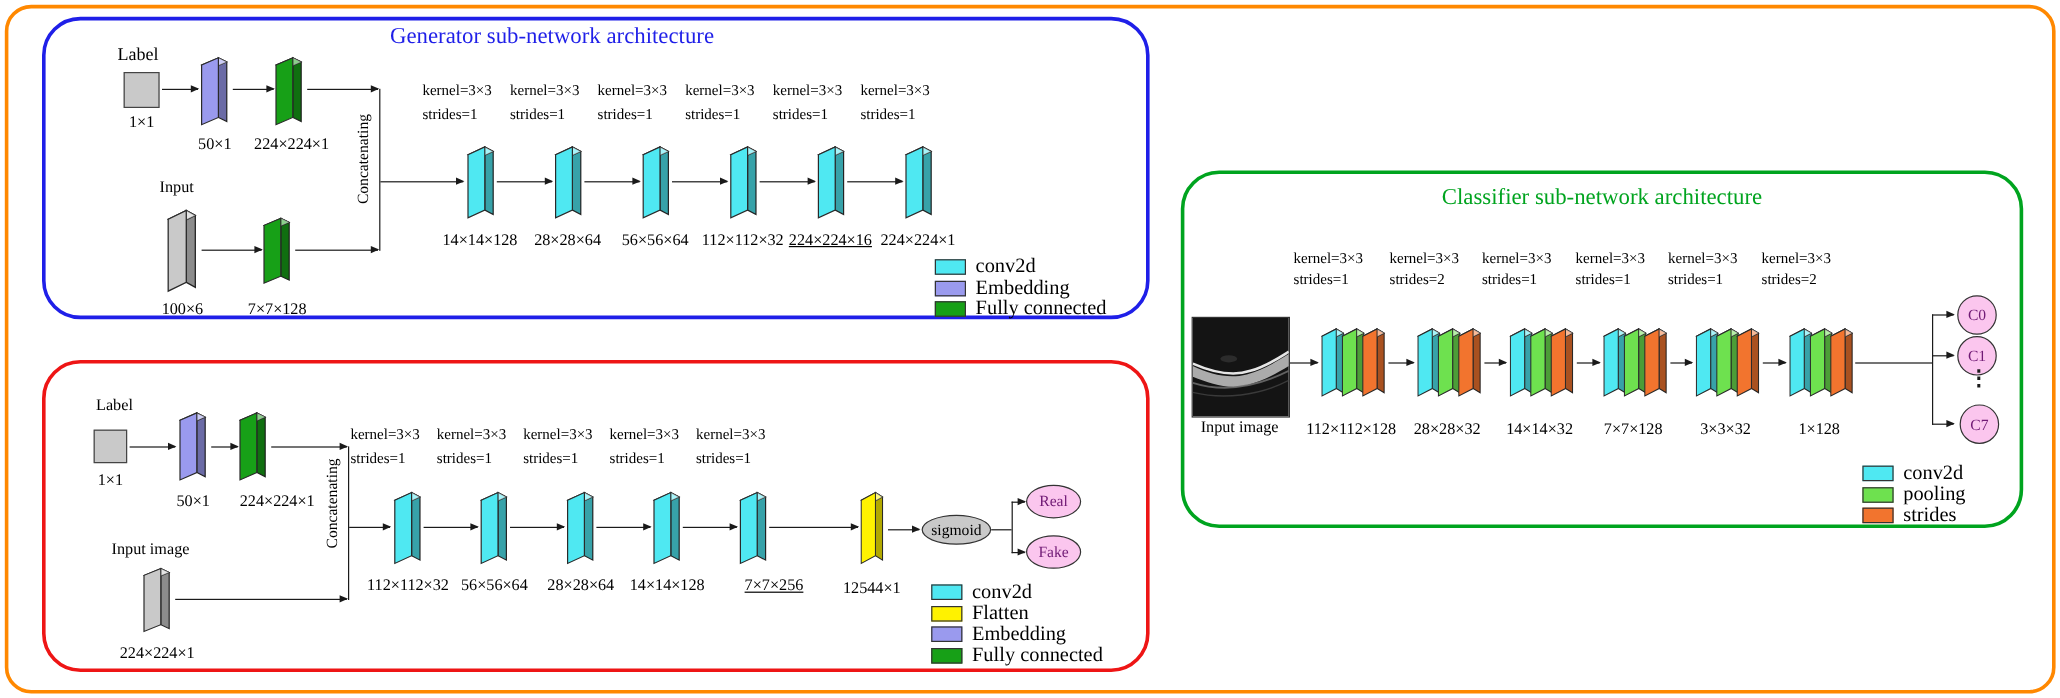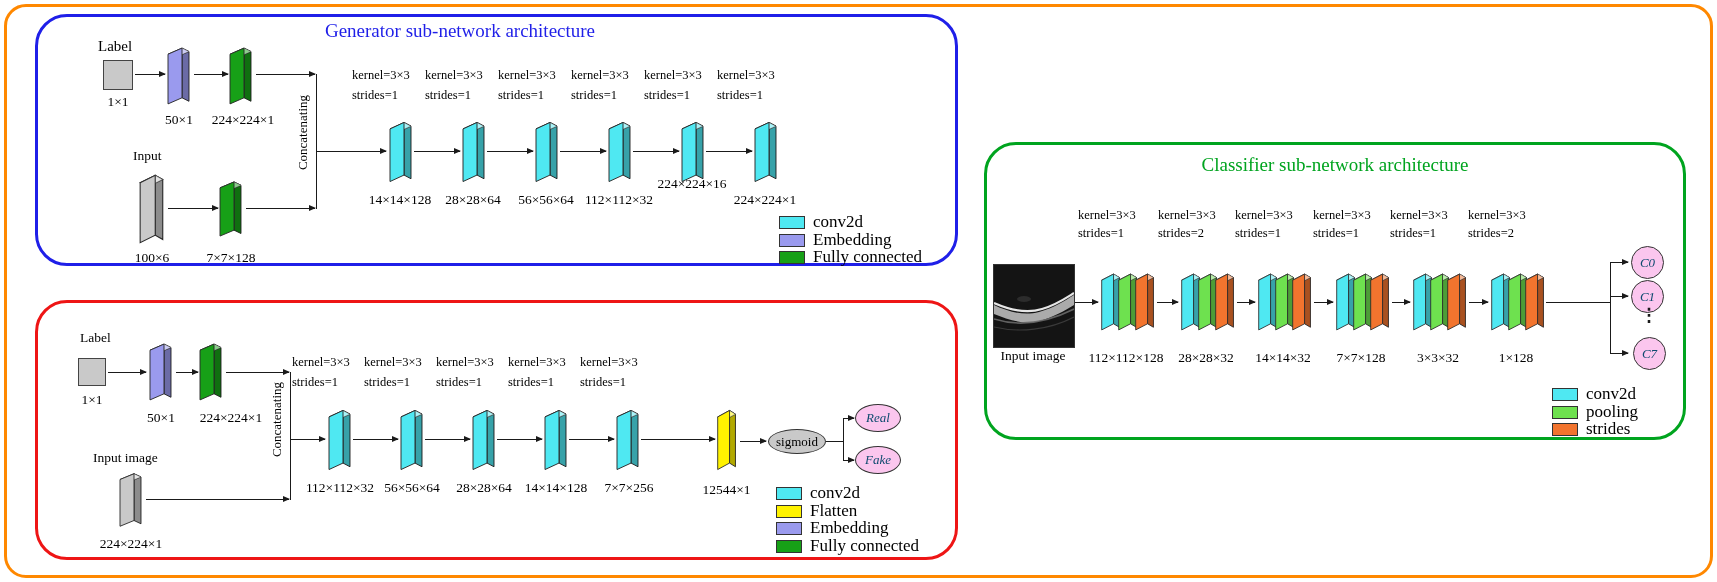--- a/index.html
+++ b/index.html
@@ -19,21 +19,21 @@
   .ar::after{content:"";position:absolute;right:-1px;top:-4.4px;width:0;height:0;
              border-left:7px solid #1a1a1a;border-top:3.5px solid transparent;border-bottom:3.5px solid transparent;}
   .vl{position:absolute;width:0;border-left:1.4px solid #1a1a1a;}
   .plate{position:absolute;overflow:visible;}
   .c-cyan{color:#4FE8F2}.c-purple{color:#9A9AEE}.c-green{color:#17A017}.c-gray{color:#C9C9C9}
   .c-yellow{color:#FFF200}.c-pgreen{color:#6EE14F}.c-orange{color:#F2742E}
   .sq{position:absolute;background:#C9C9C9;border:1.2px solid #444;box-sizing:border-box;}
   .ell{position:absolute;border:1.3px solid #333;border-radius:50%;display:flex;align-items:center;
        justify-content:center;font-size:13px;box-sizing:border-box;}
   .ell-gray{background:#C9C9C9;color:#000;}
-  .ell-pink{background:#FBC6EE;color:#0c4a6e;font-style:italic;}
+  .ell-pink{background:#FBC6EE;color:#701a75;}
   .vtext{position:absolute;writing-mode:vertical-rl;transform:rotate(180deg);font-size:13px;}
   .legend{position:absolute;}
   .lrow{height:17.5px;font-size:17px;white-space:nowrap;}
   .sw{display:inline-block;width:26px;height:13px;border:1px solid #333;margin-right:8px;vertical-align:-2px;box-sizing:border-box;}
   .sw-cyan{background:#4FE8F2}.sw-purple{background:#9A9AEE}.sw-green{background:#17A017}
   .sw-yellow{background:#FFF200}.sw-pgreen{background:#6EE14F}.sw-orange{background:#F2742E}
   .dots{position:absolute;font-size:18px;font-weight:bold;color:#1a1a1a;line-height:14px;}
 </style>
 </head>
 <body>
@@ -129,21 +129,21 @@
 <div class="k" style="left:571px;top:88px;">strides=1</div>
 <div class="k" style="left:644px;top:68px;">kernel=3×3</div>
 <div class="k" style="left:644px;top:88px;">strides=1</div>
 <div class="k" style="left:717px;top:68px;">kernel=3×3</div>
 <div class="k" style="left:717px;top:88px;">strides=1</div>
 
 <div class="t tc" style="left:345px;top:192px;width:110px;">14×14×128</div>
 <div class="t tc" style="left:418px;top:192px;width:110px;">28×28×64</div>
 <div class="t tc" style="left:491px;top:192px;width:110px;">56×56×64</div>
 <div class="t tc" style="left:564px;top:192px;width:110px;">112×112×32</div>
-<div class="t tc" style="left:637px;top:176px;width:110px;">224×224×16</div>
+<div class="t tc" style="left:637px;top:192px;width:110px;text-decoration:underline;">224×224×16</div>
 <div class="t tc" style="left:710px;top:192px;width:110px;">224×224×1</div>
 
 <div class="legend" style="left:779px;top:212px;">
   <div class="lrow"><span class="sw sw-cyan"></span><span>conv2d</span></div>
   <div class="lrow"><span class="sw sw-purple"></span><span>Embedding</span></div>
   <div class="lrow"><span class="sw sw-green"></span><span>Fully connected</span></div>
 </div>
 
 
 <div class="t" style="left:80px;top:330px;">Label</div>
@@ -205,21 +205,21 @@
 <div class="k" style="left:436px;top:375px;">strides=1</div>
 <div class="k" style="left:508px;top:355px;">kernel=3×3</div>
 <div class="k" style="left:508px;top:375px;">strides=1</div>
 <div class="k" style="left:580px;top:355px;">kernel=3×3</div>
 <div class="k" style="left:580px;top:375px;">strides=1</div>
 
 <div class="t tc" style="left:285px;top:480px;width:110px;">112×112×32</div>
 <div class="t tc" style="left:357px;top:480px;width:110px;">56×56×64</div>
 <div class="t tc" style="left:429px;top:480px;width:110px;">28×28×64</div>
 <div class="t tc" style="left:501px;top:480px;width:110px;">14×14×128</div>
-<div class="t tc" style="left:574px;top:480px;width:110px;">7×7×256</div>
+<div class="t tc" style="left:590px;top:480px;width:110px;text-decoration:underline;">7×7×256</div>
 
 <svg class="plate c-yellow" style="left:716px;top:404px;" width="22" height="72">
       <use href="#plate3d"></use>
     </svg>
 <div class="t tc" style="left:684px;top:482px;width:85px;">12544×1</div>
 
 <i class="ar" style="left:740px;top:441px;width:26px;"></i>
 <div class="ell ell-gray" style="left:768px;top:429px;width:58px;height:25px;">sigmoid</div>
 <i class="hl" style="left:826px;top:441px;width:17px;"></i>
 <i class="vl" style="left:843px;top:418px;height:43px;"></i>

